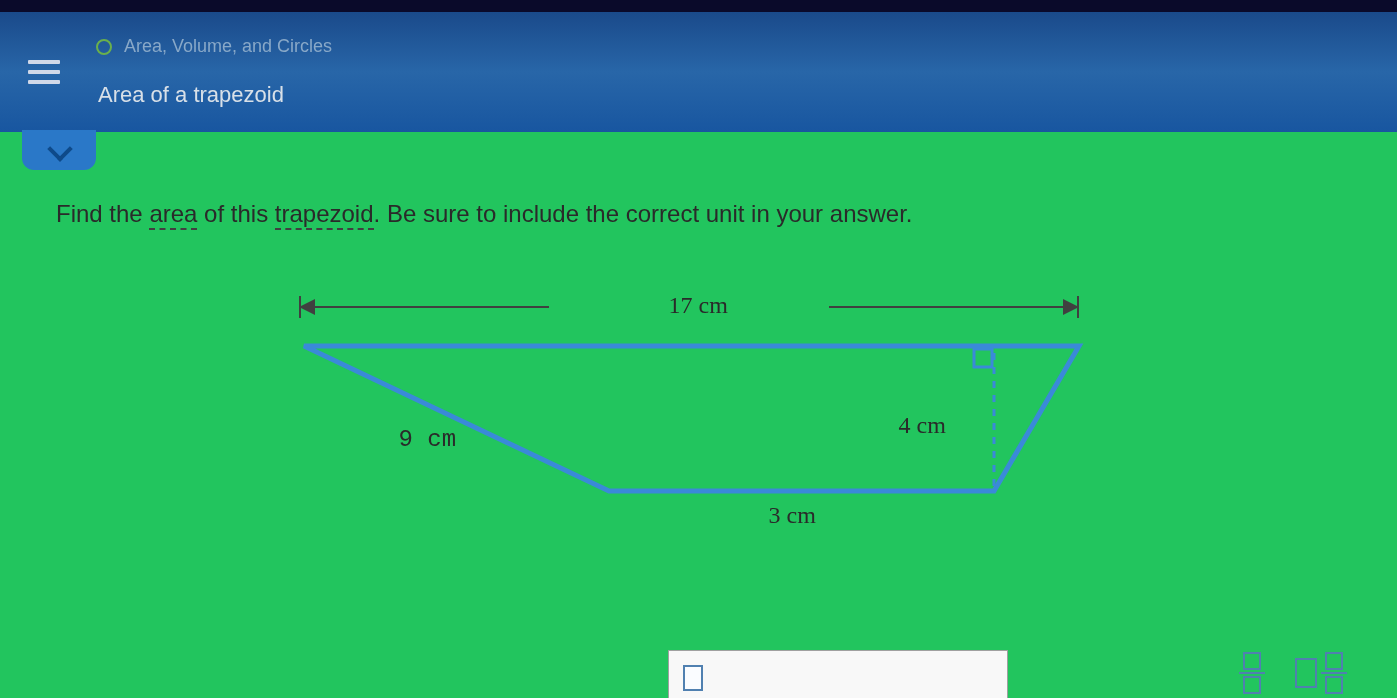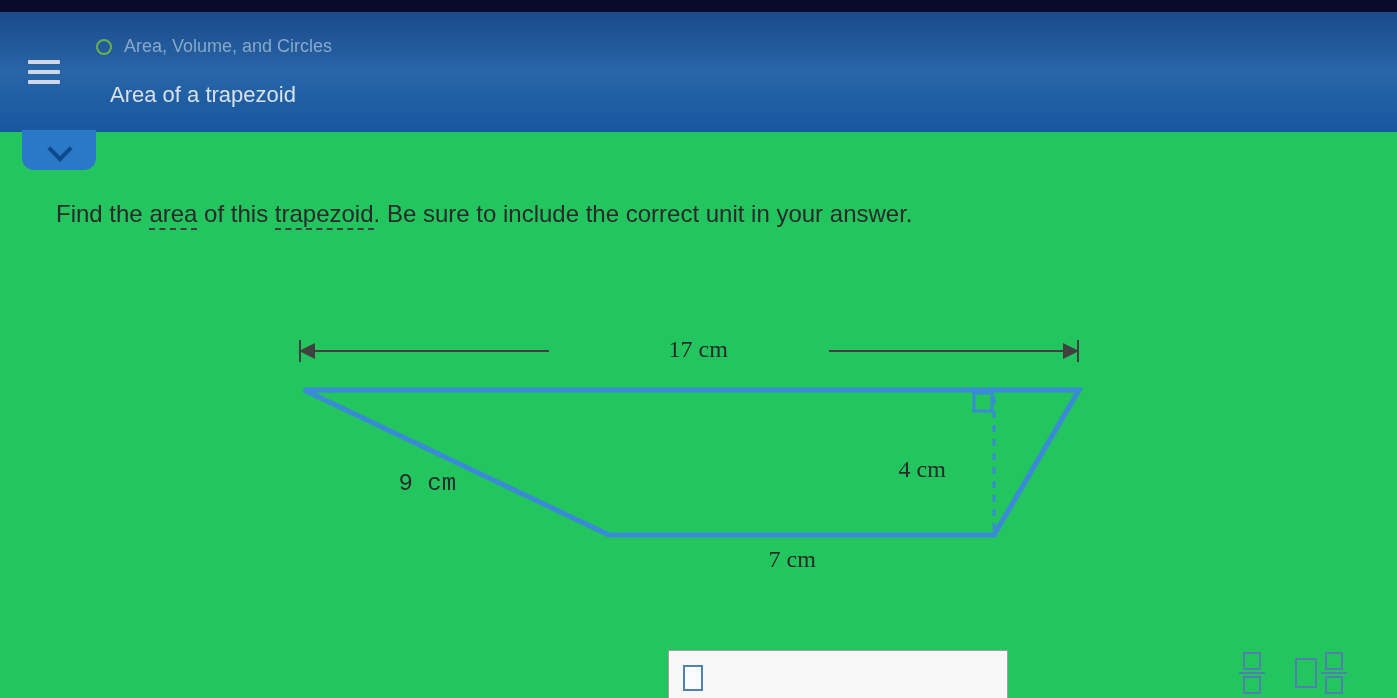--- a/index.html
+++ b/index.html
@@ -60,21 +60,21 @@
     }
     .category-text {
       color: #88a8c8;
       font-size: 18px;
       font-weight: 500;
     }
     .topic-text {
       color: #d8e0e8;
       font-size: 22px;
       font-weight: 400;
-      margin-left: 14px;
+      margin-left: 2px;
     }
     .content-area {
       background: #22c55e;
       padding: 0;
       position: relative;
     }
     .dropdown-tab {
       position: absolute;
       top: -2px;
       left: 22px;
@@ -107,21 +107,21 @@
       padding: 68px 56px 20px 56px;
       font-size: 24px;
       color: #2a2a2a;
     }
     .underline {
       border-bottom: 2px dashed #404040;
       padding-bottom: 1px;
     }
     .diagram-container {
       position: relative;
-      margin: 92px auto 0 auto;
+      margin: 48px auto 0 auto;
       width: 800px;
       height: 280px;
     }
     .dim-line-top {
       position: absolute;
       top: 0;
       left: 0;
       width: 780px;
       height: 30px;
     }
@@ -295,21 +295,21 @@
     </div>
 
     <svg class="trapezoid-svg" width="790" height="170" viewBox="0 0 790 170">
       <polygon points="5,5 780,5 695,150 310,150" fill="none" stroke="#3a8ad8" stroke-width="5" stroke-linejoin="miter"></polygon>
       <line x1="695" y1="12" x2="695" y2="145" stroke="#3a8ad8" stroke-width="3" stroke-dasharray="7,7"></line>
       <rect x="675" y="8" width="18" height="18" fill="none" stroke="#3a8ad8" stroke-width="3"></rect>
     </svg>
 
     <span class="dim-text label-9">9 cm</span>
     <span class="dim-text label-4">4 cm</span>
-    <span class="dim-text label-8">7 cm</span>
+    <span class="dim-text label-8">3 cm</span>
   </div>
 
   <div class="answer-row">
     <div class="answer-box">
       <div class="small-square"></div>
     </div>
     <div class="tool-buttons">
       <div class="frac-icon">
         <div class="frac-box"></div>
         <div class="frac-line"></div>

